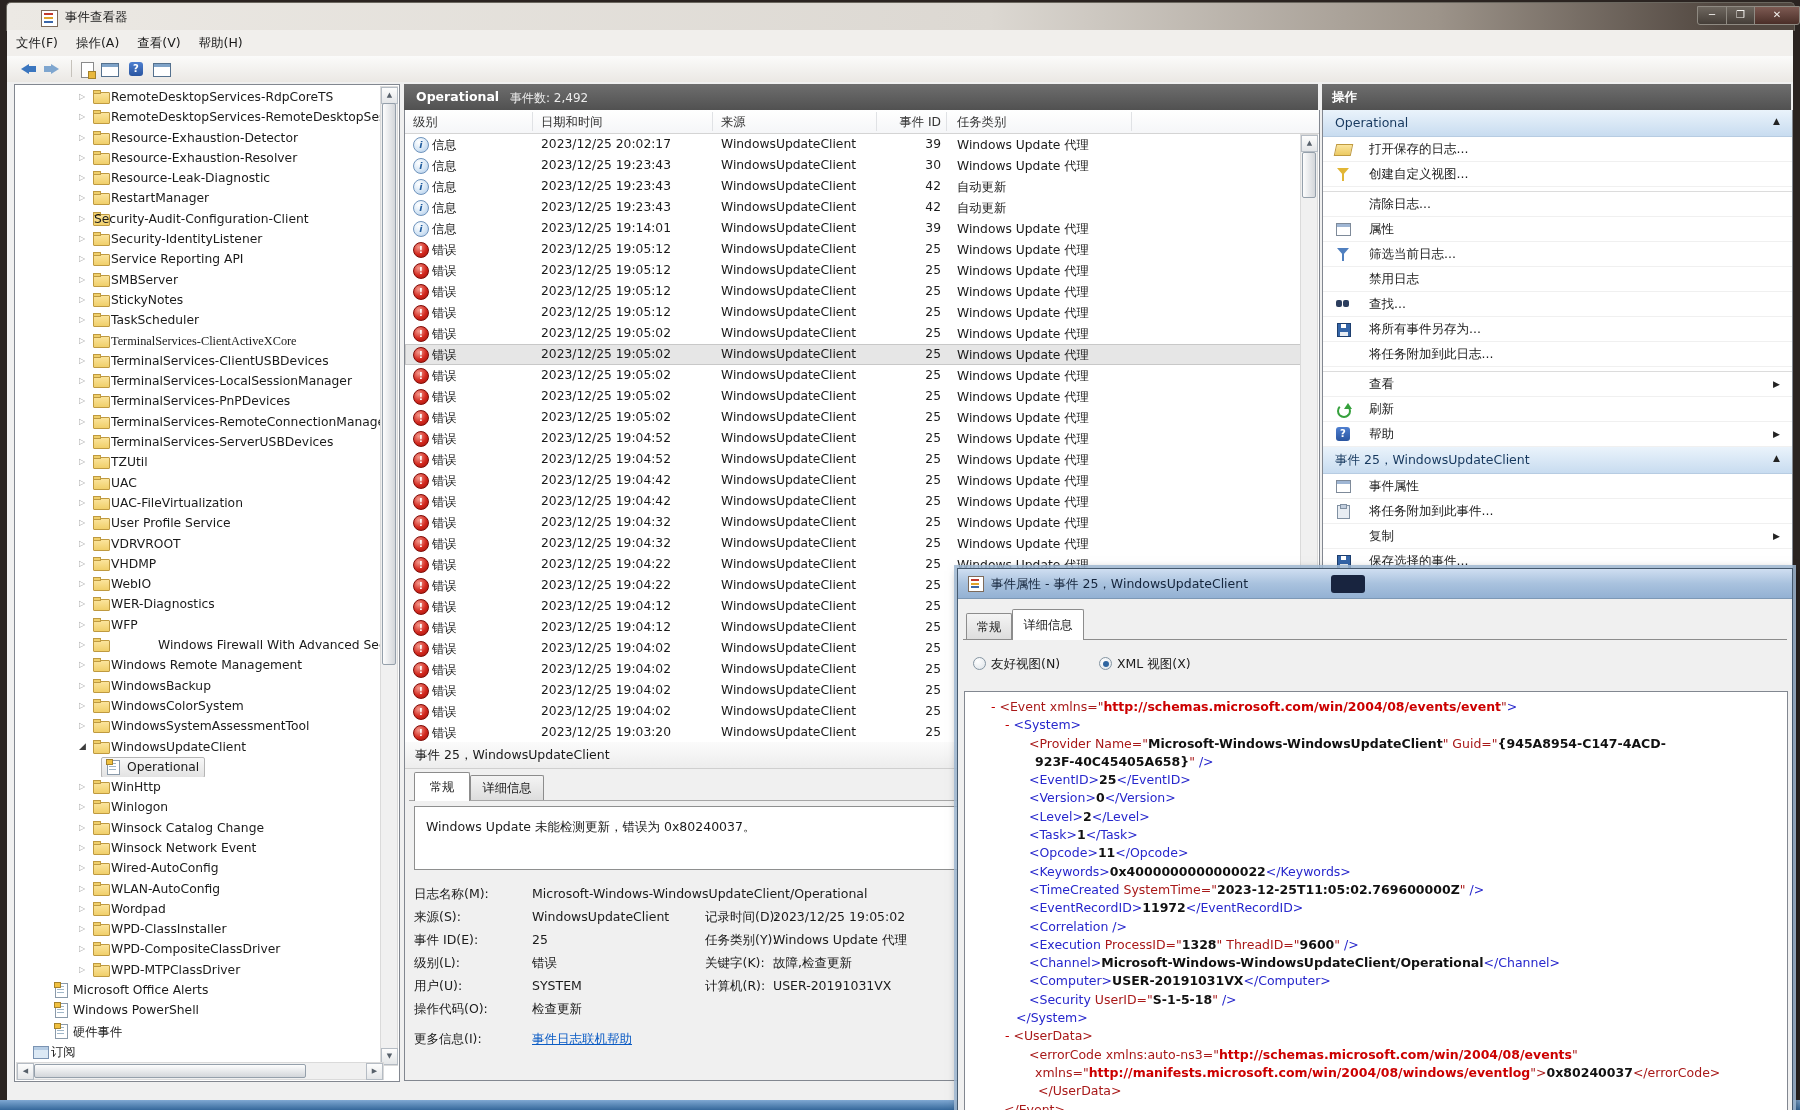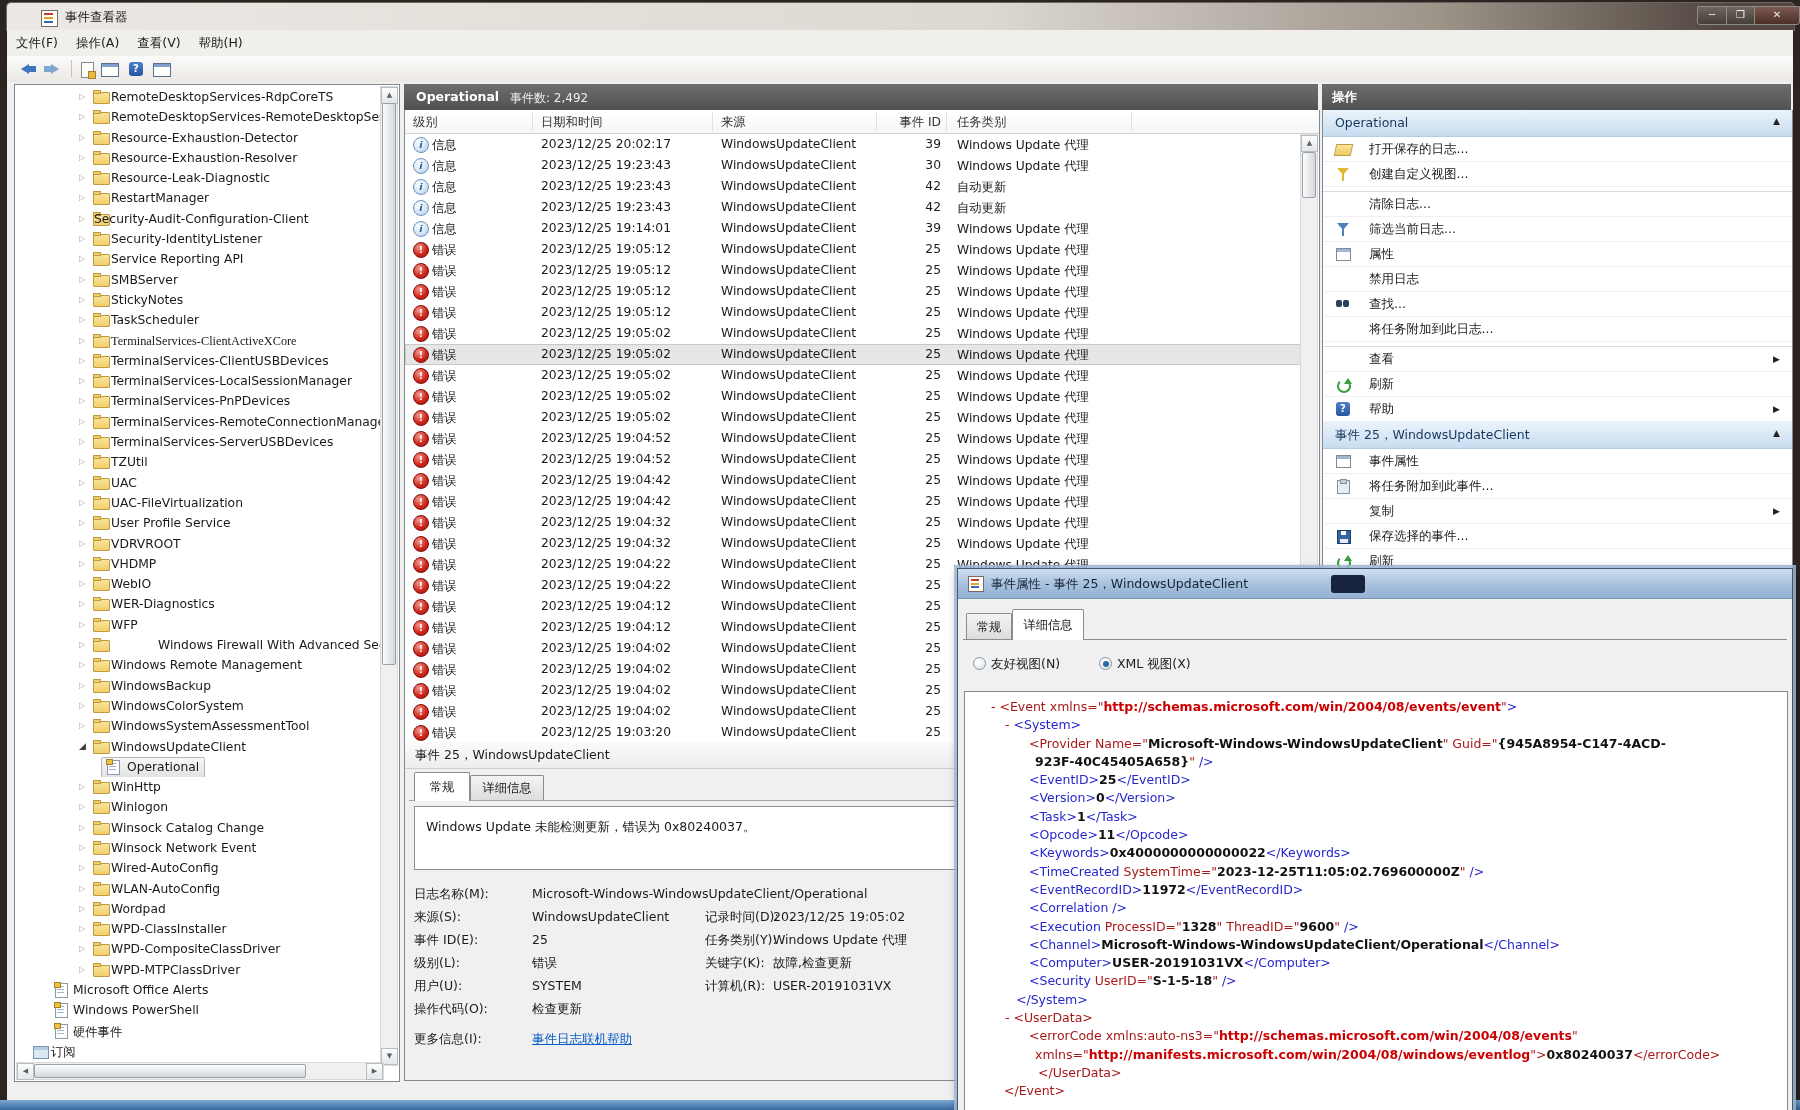--- a/index.html
+++ b/index.html
@@ -752,38 +752,44 @@
           <span class="ic ai-funnel-y"></span>
         </span>
         <span class="alabel">创建自定义视图...</span>
       </div>
       <div class="asep"></div>
       <div class="aitem">
         <span class="alabel">清除日志...</span>
       </div>
       <div class="aitem">
         <span class="aicon">
+          <span class="ic ai-props"></span>
+        </span>
+        <span class="alabel">属性</span>
+      </div>
+      <div class="aitem">
+        <span class="aicon">
           <span class="ic ai-funnel-b"></span>
         </span>
         <span class="alabel">筛选当前日志...</span>
       </div>
       <div class="aitem">
-        <span class="aicon">
-          <span class="ic ai-props"></span>
-        </span>
-        <span class="alabel">属性</span>
-      </div>
-      <div class="aitem">
         <span class="alabel">禁用日志</span>
       </div>
       <div class="aitem">
         <span class="aicon">
           <span class="ic ai-find"></span>
         </span>
         <span class="alabel">查找...</span>
+      </div>
+      <div class="aitem">
+        <span class="aicon">
+          <span class="ic ai-floppy"></span>
+        </span>
+        <span class="alabel">将所有事件另存为...</span>
       </div>
       <div class="aitem">
         <span class="alabel">将任务附加到此日志...</span>
       </div>
       <div class="asep"></div>
       <div class="aitem">
         <span class="alabel">查看</span>
         <span class="aarrow">▶</span>
       </div>
       <div class="aitem">
@@ -847,20 +853,21 @@
     <div class="radio on" id="rad2"></div>
     <div class="radlabel" id="rad2-label">XML 视图(X)</div>
     <div id="xmlbox">
         <div style="padding-top: 6px;">
           <div class="xline" style="padding-left: 26px;"><span class="xd">- </span><span class="xr">&lt;Event xmlns="</span><span class="xu">http://schemas.microsoft.com/win/2004/08/events/event</span><span class="xr">"</span><span class="xb">&gt;</span></div>
           <div class="xline" style="padding-left: 40px;"><span class="xd">- </span><span class="xb">&lt;System&gt;</span></div>
           <div class="xline" style="padding-left: 64px;"><span class="xr">&lt;Provider Name="</span><span class="xk">Microsoft-Windows-WindowsUpdateClient</span><span class="xr">" Guid="</span><span class="xk">{945A8954-C147-4ACD-</span></div>
           <div class="xline" style="padding-left: 70px;"><span class="xk">923F-40C45405A658}</span><span class="xr">"</span><span class="xb"> /&gt;</span></div>
           <div class="xline" style="padding-left: 64px;"><span class="xb">&lt;EventID&gt;</span><span class="xk">25</span><span class="xb">&lt;/EventID&gt;</span></div>
           <div class="xline" style="padding-left: 64px;"><span class="xb">&lt;Version&gt;</span><span class="xk">0</span><span class="xb">&lt;/Version&gt;</span></div>
+          <div class="xline" style="padding-left: 64px;"><span class="xb">&lt;Level&gt;</span><span class="xk">2</span><span class="xb">&lt;/Level&gt;</span></div>
           <div class="xline" style="padding-left: 64px;"><span class="xb">&lt;Task&gt;</span><span class="xk">1</span><span class="xb">&lt;/Task&gt;</span></div>
           <div class="xline" style="padding-left: 64px;"><span class="xb">&lt;Opcode&gt;</span><span class="xk">11</span><span class="xb">&lt;/Opcode&gt;</span></div>
           <div class="xline" style="padding-left: 64px;"><span class="xb">&lt;Keywords&gt;</span><span class="xk">0x4000000000000022</span><span class="xb">&lt;/Keywords&gt;</span></div>
           <div class="xline" style="padding-left: 64px;"><span class="xb">&lt;TimeCreated </span><span class="xr">SystemTime="</span><span class="xk">2023-12-25T11:05:02.769600000Z</span><span class="xr">"</span><span class="xb"> /&gt;</span></div>
           <div class="xline" style="padding-left: 64px;"><span class="xb">&lt;EventRecordID&gt;</span><span class="xk">11972</span><span class="xb">&lt;/EventRecordID&gt;</span></div>
           <div class="xline" style="padding-left: 64px;"><span class="xb">&lt;Correlation /&gt;</span></div>
           <div class="xline" style="padding-left: 64px;"><span class="xb">&lt;Execution </span><span class="xr">ProcessID="</span><span class="xk">1328</span><span class="xr">" ThreadID="</span><span class="xk">9600</span><span class="xr">"</span><span class="xb"> /&gt;</span></div>
           <div class="xline" style="padding-left: 64px;"><span class="xb">&lt;Channel&gt;</span><span class="xk">Microsoft-Windows-WindowsUpdateClient/Operational</span><span class="xb">&lt;/Channel&gt;</span></div>
           <div class="xline" style="padding-left: 64px;"><span class="xb">&lt;Computer&gt;</span><span class="xk">USER-20191031VX</span><span class="xb">&lt;/Computer&gt;</span></div>
           <div class="xline" style="padding-left: 64px;"><span class="xb">&lt;Security </span><span class="xr">UserID="</span><span class="xk">S-1-5-18</span><span class="xr">"</span><span class="xb"> /&gt;</span></div>

